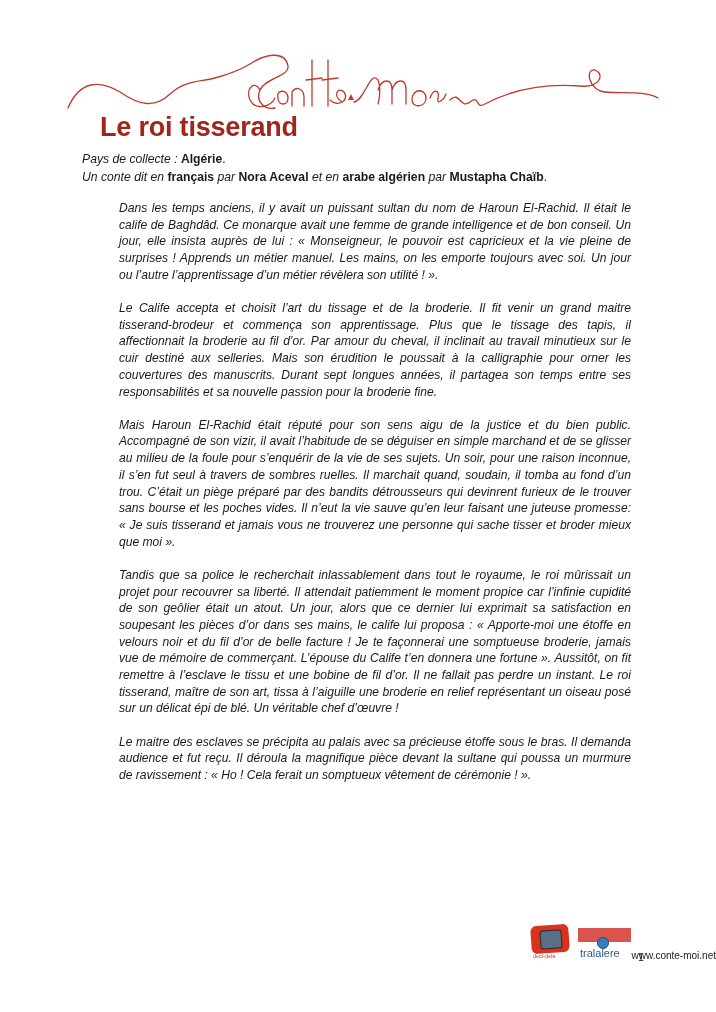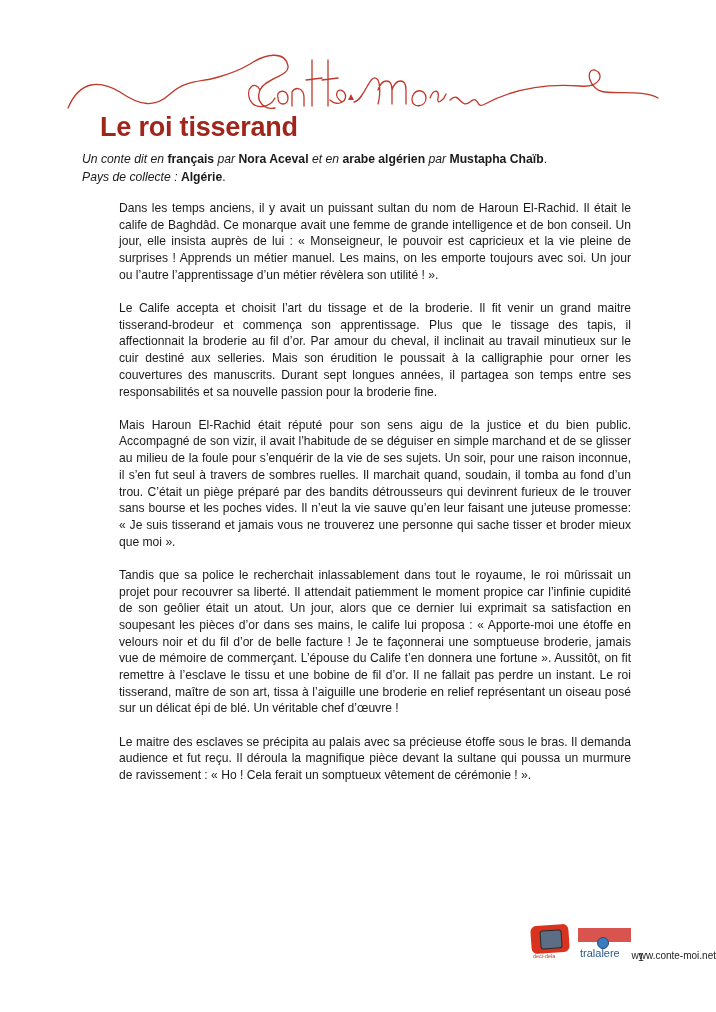--- a/index.html
+++ b/index.html
@@ -6,21 +6,21 @@
     body { width: 716px; height: 1012px; position: relative; overflow: hidden;
            font-family: "Liberation Sans", "DejaVu Sans", sans-serif; color: #1a1a1a; }
     .header-logo { position: absolute; left: 60px; top: 20px; width: 600px; height: 95px; }
     .title { position: absolute; left: 100px; top: 112px; margin: 0;
              font-size: 27px; font-weight: bold; color: #a0251b; letter-spacing: -0.2px; }
     .meta { position: absolute; left: 82px; top: 150px; font-size: 12.2px; line-height: 18px; }
     .meta i { font-style: italic; }
     .meta b { font-weight: bold; }
     .body-text { position: absolute; left: 119px; top: 200px; width: 512px;
                  font-size: 12.1px; line-height: 16.7px; text-align: justify; }
-    .body-text p { margin: 0 0 16.5px 0; }
+    .body-text p { margin: 0 0 16.5px 0; font-style: italic; }
     .footer-url { position: absolute; left: 0; width: 716px; top: 950px; text-align: right;
                   font-size: 10px; color: #222; }
     .logo-decidela { position: absolute; left: 531px; top: 925px; width: 38px; height: 28px;
                      background: #d9321f; border-radius: 6px; transform: rotate(-4deg); }
     .logo-decidela .disc { position: absolute; left: 9px; top: 5px; width: 20px; height: 17px;
                            background: #5b6e86; border-radius: 3px; border: 1px solid #2b2b2b; }
     .logo-decidela-label { position: absolute; left: 533px; top: 953px; font-size: 5.5px; color: #c0392b; }
     .logo-tralalere-bar { position: absolute; left: 578px; top: 928px; width: 53px; height: 14px; background: #d9534f; }
     .logo-tralalere-face { position: absolute; left: 597px; top: 937px; width: 10px; height: 10px;
                            background: #3b7bbf; border-radius: 50%; border: 1px solid #1f4e7a; }
@@ -44,32 +44,32 @@
     <path d="M370,78 C374,68 380,70 378,78 C376,86 384,80 386,74"></path>
     <path d="M390,80 C400,70 400,90 410,82 C420,74 415,90 425,84 C440,76 470,62 520,66 C540,68 545,54 535,50 C525,48 528,70 545,72 C560,74 585,70 598,78"></path>
   </g>
   <path d="M288,80 l3,-6 l3,6 z" fill="#c0392b"></path>
 </svg>
 
 <h1 class="title">Le roi tisserand</h1>
 
 <div class="meta">
   <div>
+    <i>Pays de collecte :</i>
+    <b>Algérie</b><span>.</span>
+  </div>
+  <div>
     <i>Un conte dit en</i>
     <b>français</b>
     <i>par</i>
     <b>Nora Aceval</b>
     <i>et en</i>
     <b>arabe algérien</b>
     <i>par</i>
     <b>Mustapha Chaïb</b><span>.</span>
-  </div>
-  <div>
-    <i>Pays de collecte :</i>
-    <b>Algérie</b><span>.</span>
   </div>
 </div>
 
 <div class="body-text">
   <p>Dans les temps anciens, il y avait un puissant sultan du nom de Haroun El-Rachid. Il était le calife de Baghdâd. Ce monarque avait une femme de grande intelligence et de bon conseil. Un jour, elle insista auprès de lui : « Monseigneur, le pouvoir est capricieux et la vie pleine de surprises ! Apprends un métier manuel. Les mains, on les emporte toujours avec soi. Un jour ou l’autre l’apprentissage d’un métier révèlera son utilité ! ».</p>
   <p>Le Calife accepta et choisit l’art du tissage et de la broderie. Il fit venir un grand maitre tisserand-brodeur et commença son apprentissage. Plus que le tissage des tapis, il affectionnait la broderie au fil d’or. Par amour du cheval, il inclinait au travail minutieux sur le cuir destiné aux selleries. Mais son érudition le poussait à la calligraphie pour orner les couvertures des manuscrits. Durant sept longues années, il partagea son temps entre ses responsabilités et sa nouvelle passion pour la broderie fine.</p>
   <p>Mais Haroun El-Rachid était réputé pour son sens aigu de la justice et du bien public. Accompagné de son vizir, il avait l’habitude de se déguiser en simple marchand et de se glisser au milieu de la foule pour s’enquérir de la vie de ses sujets. Un soir, pour une raison inconnue, il s’en fut seul à travers de sombres ruelles. Il marchait quand, soudain, il tomba au fond d’un trou. C’était un piège préparé par des bandits détrousseurs qui devinrent furieux de le trouver sans bourse et les poches vides. Il n’eut la vie sauve qu’en leur faisant une juteuse promesse: « Je suis tisserand et jamais vous ne trouverez une personne qui sache tisser et broder mieux que moi ».</p>
   <p>Tandis que sa police le recherchait inlassablement dans tout le royaume, le roi mûrissait un projet pour recouvrer sa liberté. Il attendait patiemment le moment propice car l’infinie cupidité de son geôlier était un atout. Un jour, alors que ce dernier lui exprimait sa satisfaction en soupesant les pièces d’or dans ses mains, le calife lui proposa : « Apporte-moi une étoffe en velours noir et du fil d’or de belle facture ! Je te façonnerai une somptueuse broderie, jamais vue de mémoire de commerçant. L’épouse du Calife t’en donnera une fortune ». Aussitôt, on fit remettre à l’esclave le tissu et une bobine de fil d’or. Il ne fallait pas perdre un instant. Le roi tisserand, maître de son art, tissa à l’aiguille une broderie en relief représentant un oiseau posé sur un délicat épi de blé. Un véritable chef d’œuvre !</p>
   <p>Le maitre des esclaves se précipita au palais avec sa précieuse étoffe sous le bras. Il demanda audience et fut reçu. Il déroula la magnifique pièce devant la sultane qui poussa un murmure de ravissement : « Ho ! Cela ferait un somptueux vêtement de cérémonie ! ».</p>
 </div>

